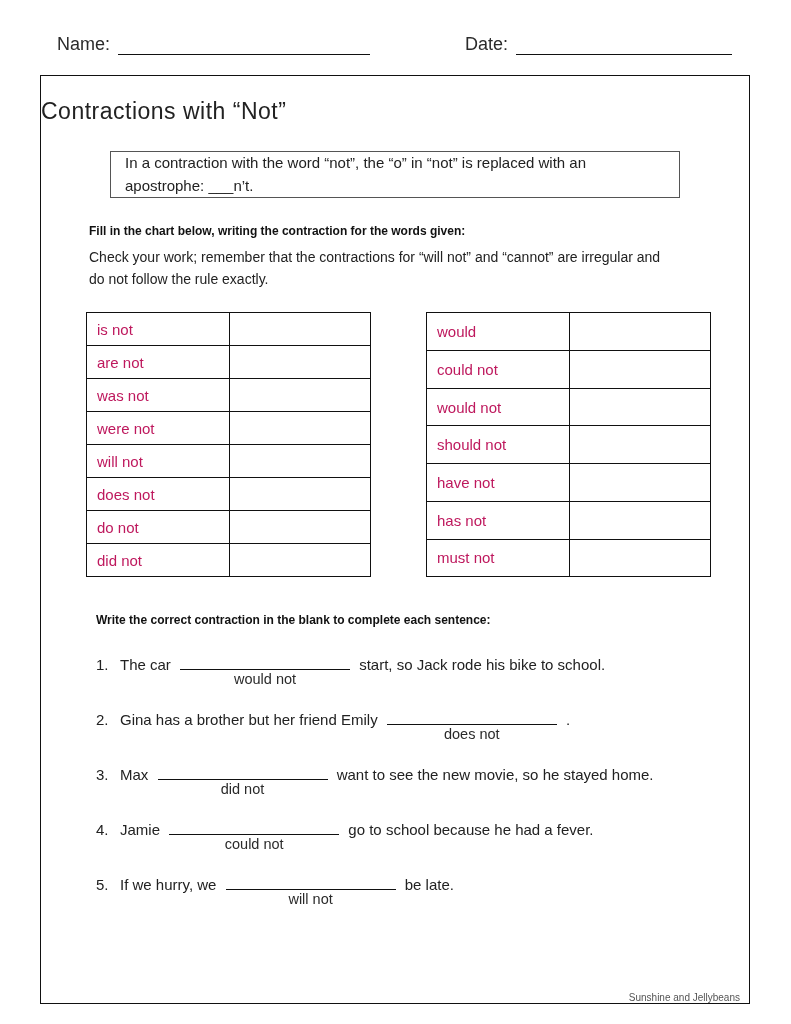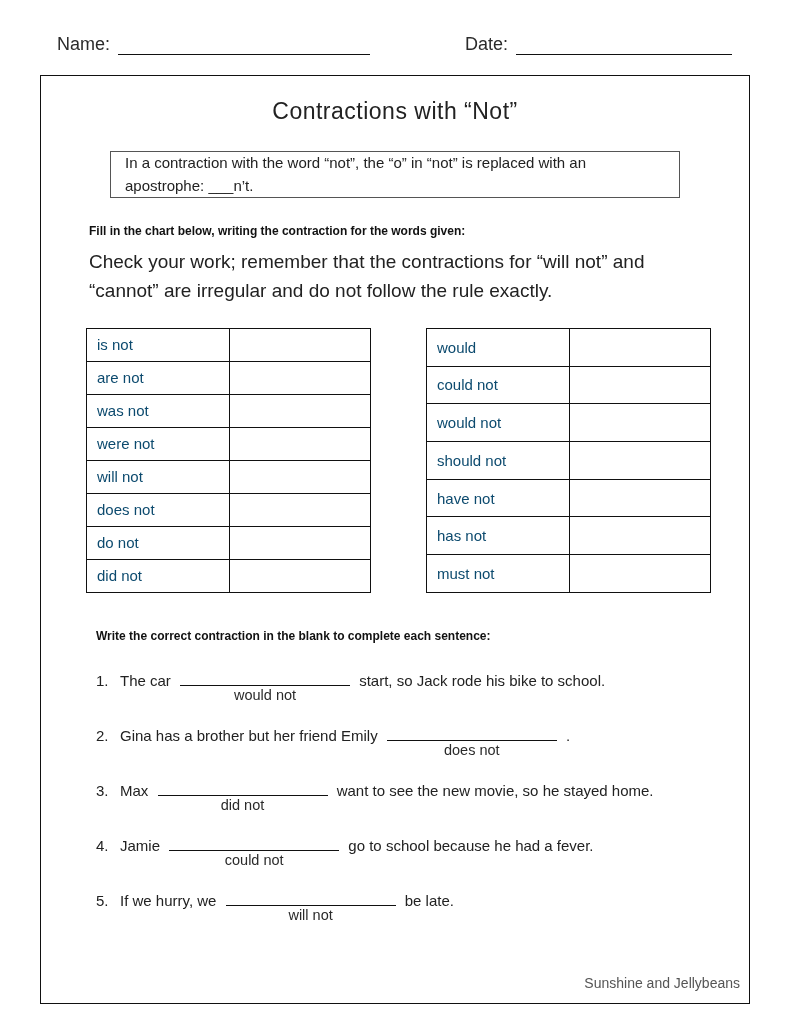--- a/index.html
+++ b/index.html
@@ -37,21 +37,21 @@
   .main-box {
     position: relative;
     margin-top: 20px;
     width: 710px;
     height: 929px;
     border: 1px solid #111;
     background: #ffffff;
   }
   .title {
     margin: 22px 0 0 0;
-    text-align: center;
+    text-align: left;
     font-size: 23px;
     font-weight: 400;
     letter-spacing: 0.5px;
     color: #222;
   }
   .rule-box {
     margin: 26px auto 0 auto;
     width: 570px;
     border: 1px solid #555;
     padding: 0 14px;
@@ -60,40 +60,40 @@
     color: #222;
   }
   .bold-instruction {
     margin: 26px 48px 0 48px;
     font-size: 12px;
     font-weight: 700;
     color: #111;
   }
   .note {
     margin: 9px 60px 0 48px;
-    font-size: 19px;
+    font-size: 14px;
     line-height: 1.55;
     color: #222;
     max-width: 590px;
   }
   
   .tables-row {
     display: flex;
     gap: 55px;
     margin: 22px 0 0 45px;
   }
   table.contraction-table {
     border-collapse: collapse;
     width: 285px;
   }
   table.contraction-table td {
     border: 1px solid #111;
     height: 33px;
     font-size: 15px;
-    color: #0c4a6e;
+    color: #be185d;
     padding-left: 10px;
   }
   td.word-cell { width: 143px; padding-left: 33px; }
   td.answer-cell { width: 142px; }
 
   
   .sentences-heading { margin: 36px 48px 0 55px; }
   .sentences { margin: 28px 30px 0 55px; }
   .sentence {
     font-size: 15px;
@@ -116,22 +116,22 @@
     top: 16px;
     left: 50%;
     transform: translateX(-50%);
     font-size: 14.5px;
     color: #2a2a2a;
     white-space: nowrap;
   }
   .footer-credit {
     position: absolute;
     right: 9px;
-    bottom: 12px;
-    font-size: 14px;
+    bottom: 0;
+    font-size: 10px;
     color: #555;
   }
 </style>
 </head>
 <body>
 
 <div class="page">
 
   <div class="header-row">
     <div class="field">

